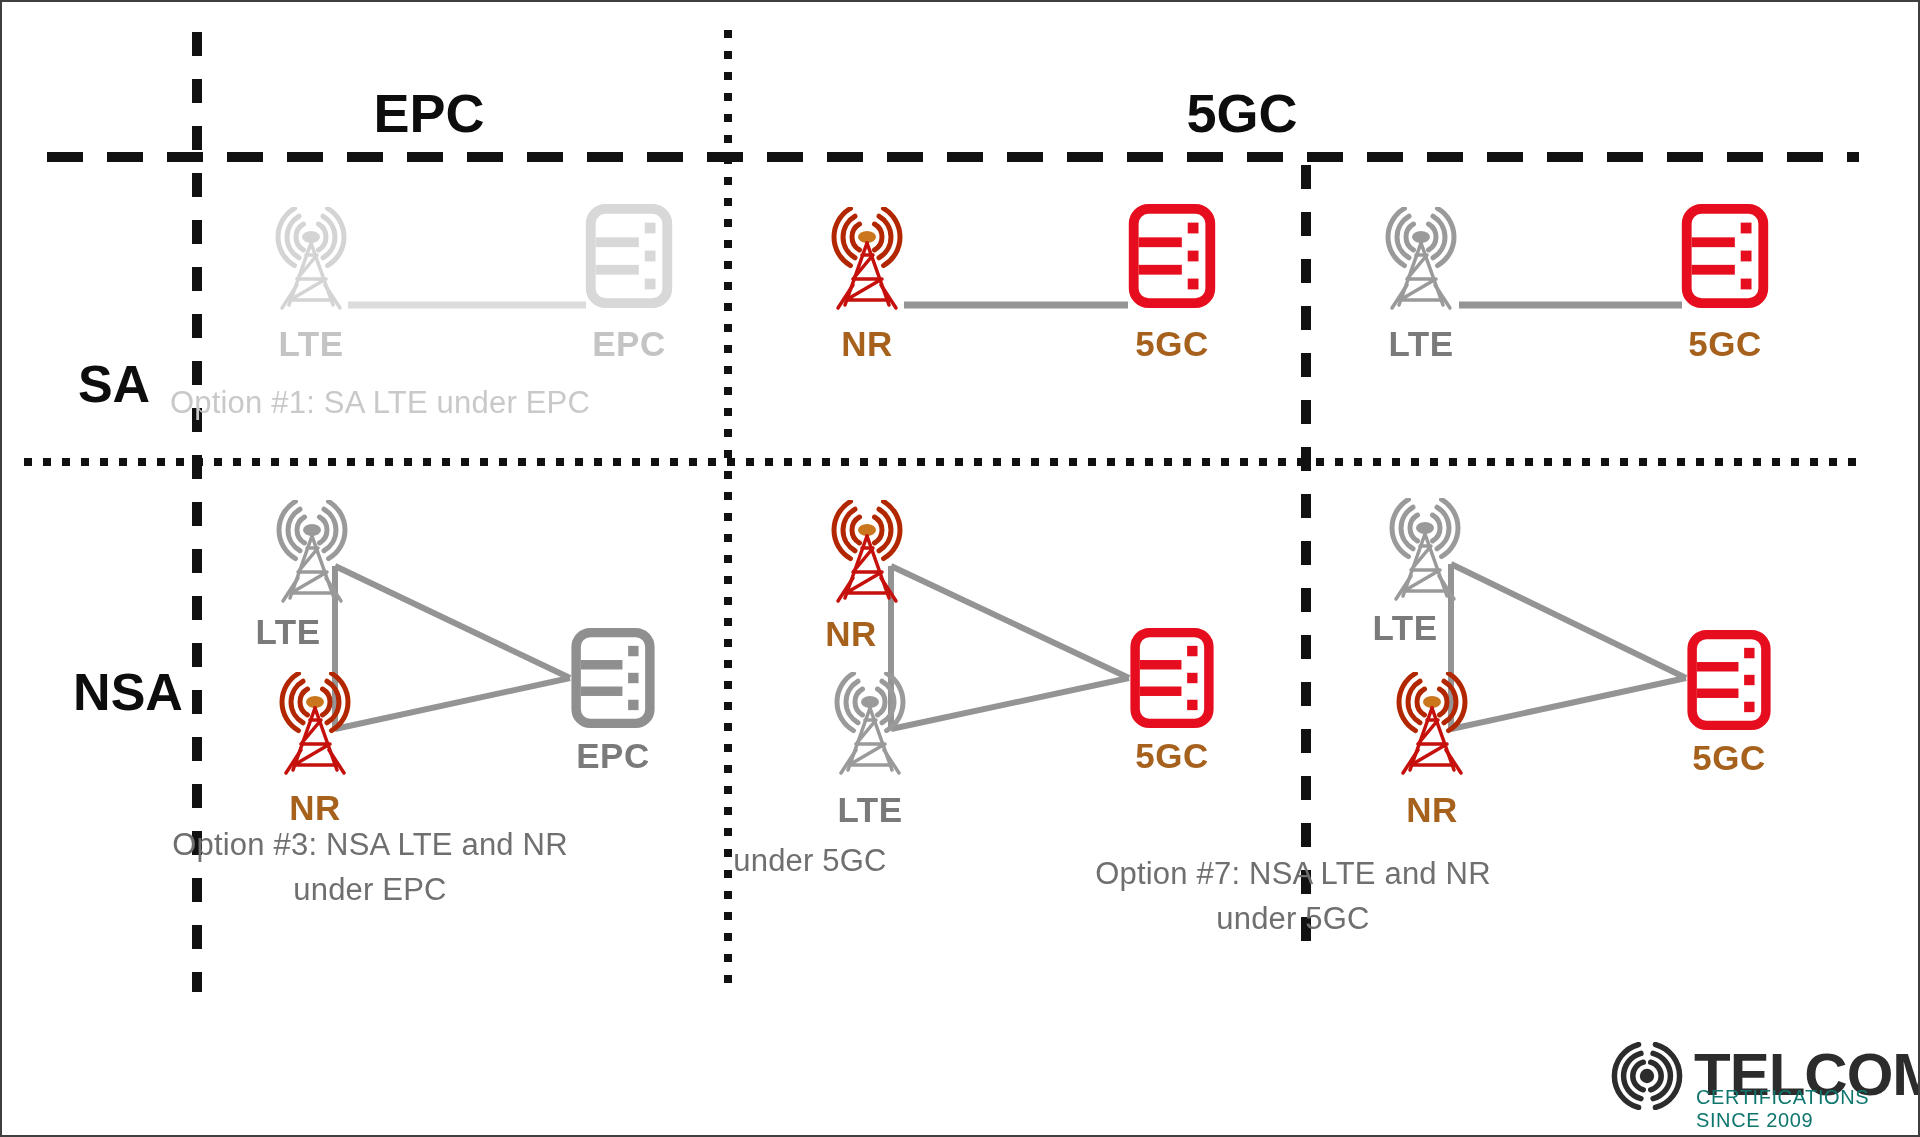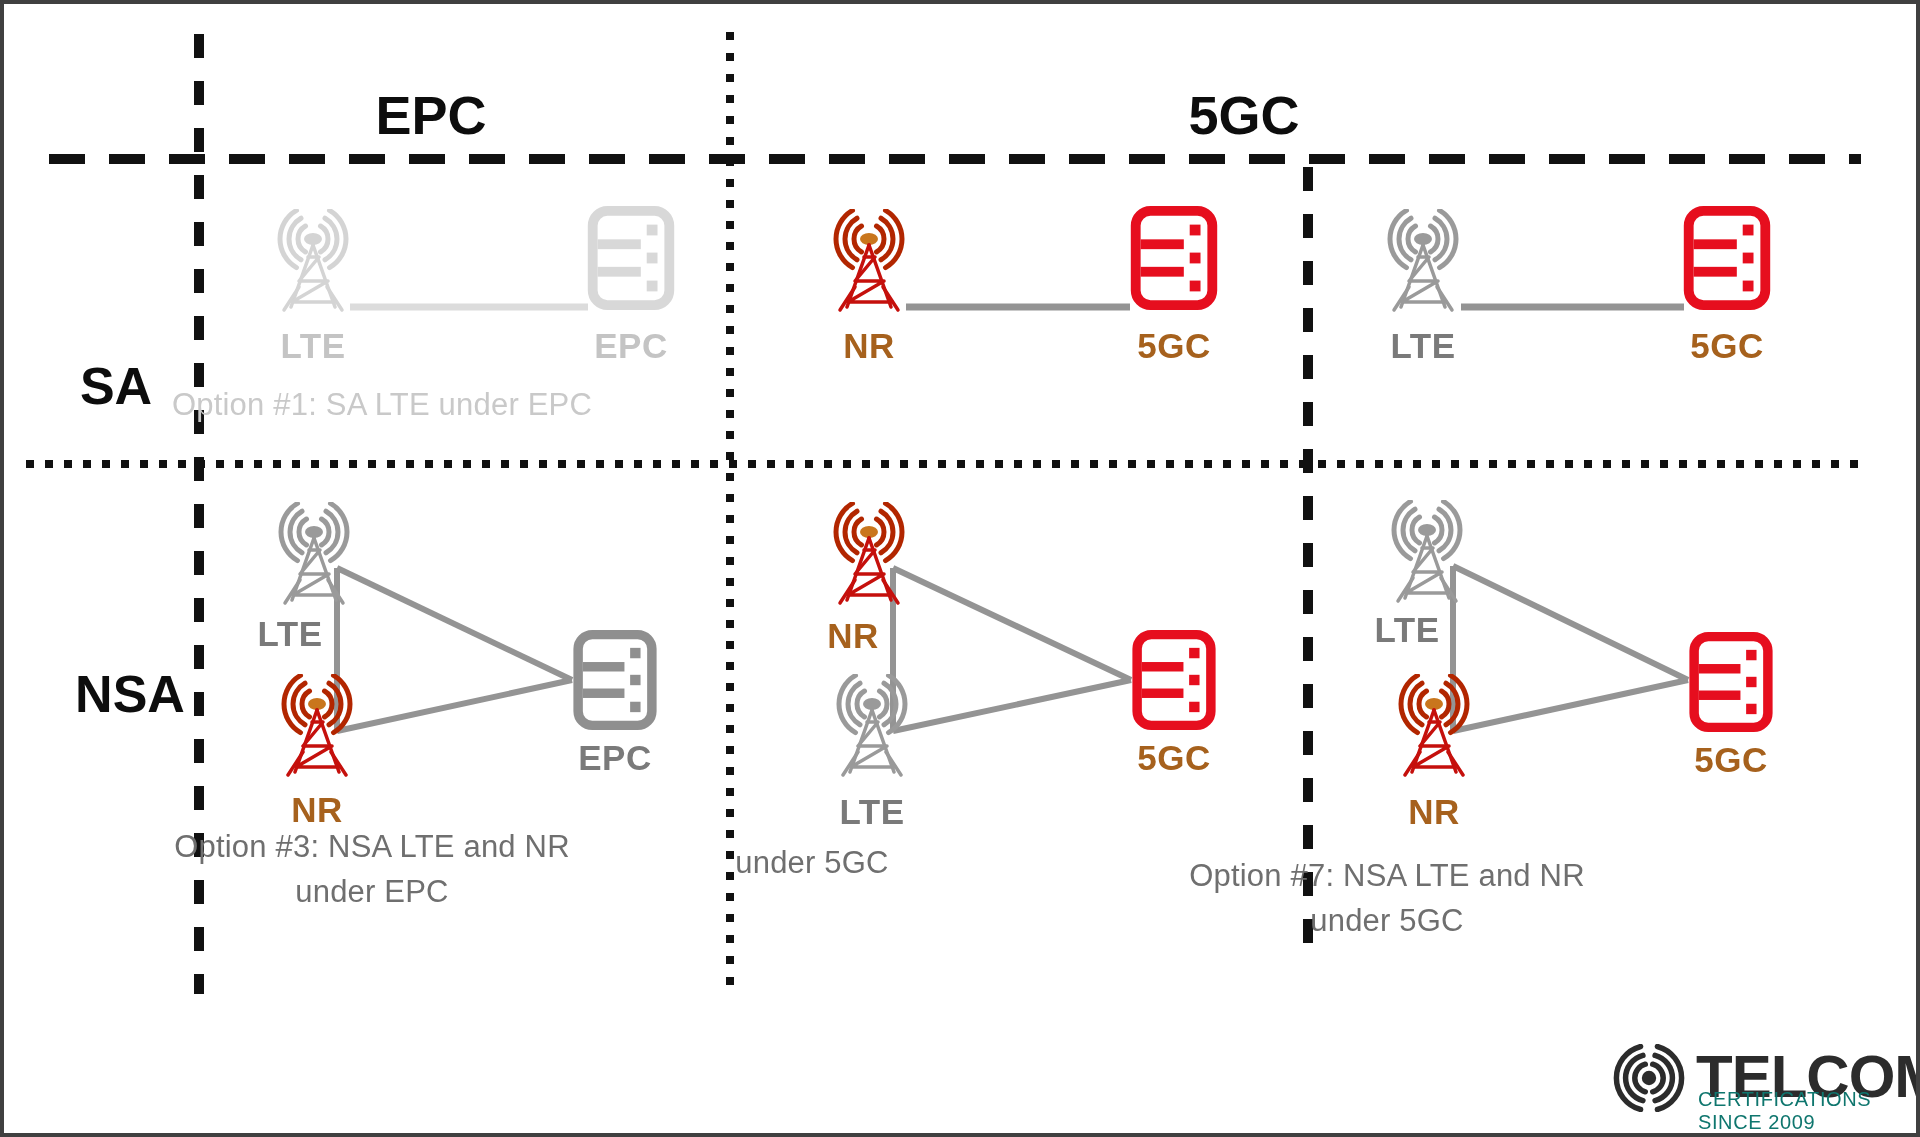--- a/index.html
+++ b/index.html
@@ -1,18 +1,18 @@
 <!DOCTYPE html>
 <html><head>
 <meta charset="utf-8">
 <style>
   html,body{margin:0;padding:0;background:#ffffff;}
   .canvas{
     position:relative;width:1920px;height:1137px;background:#ffffff;overflow:hidden;
-    box-sizing:border-box;border:4px solid #404040;
+    box-sizing:border-box;border:2px solid #404040;
     font-family:"Liberation Sans","DejaVu Sans",sans-serif;
   }
   
   .vdash{position:absolute;width:10px;background:repeating-linear-gradient(to bottom,#111 0 24px,transparent 24px 47px);}
   .vdot{position:absolute;width:8px;background:repeating-linear-gradient(to bottom,#111 0 8px,transparent 8px 21px);}
   .hdash{position:absolute;height:10px;background:repeating-linear-gradient(to right,#111 0 36px,transparent 36px 60px);}
   .hdot{position:absolute;height:8px;background:repeating-linear-gradient(to right,#111 0 8px,transparent 8px 19px);}
   
   .hdr{position:absolute;transform:translateX(-50%);font-weight:700;font-size:54px;color:#0d0d0d;letter-spacing:0px;}
   .rowhdr{position:absolute;transform:translateX(-50%);font-weight:700;font-size:52px;color:#0d0d0d;}
@@ -181,21 +181,21 @@
     </svg>
   <svg class="icon tower-red" style="left:1370px;top:670px;" width="120" height="104">
       <use href="#sym-tower"></use>
     </svg>
   <svg class="icon server-red" style="left:1680px;top:626px;" width="94" height="104">
       <use href="#sym-server"></use>
     </svg>
   <div class="lbl gray" style="left:1403px;top:606px;">LTE</div>
   <div class="lbl brown" style="left:1430px;top:788px;">NR</div>
   <div class="lbl brown" style="left:1727px;top:736px;">5GC</div>
-  <div class="cap" style="left:1383px;top:849px;">
+  <div class="cap" style="left:1291px;top:849px;">
     <div>Option #7: NSA LTE and NR</div>
     <div>under 5GC</div>
   </div>
 
   <div>
     <svg class="icon" style="left:1602px;top:1040px;color:#2c2c2c;" width="86" height="68">
         <use href="#sym-logo-waves"></use>
       </svg>
     <div class="logo-name" style="left:1692px;top:1038px;">TELCOMA</div>
     <div class="logo-tag" style="left:1694px;top:1084px;">CERTIFICATIONS SINCE 2009</div>

